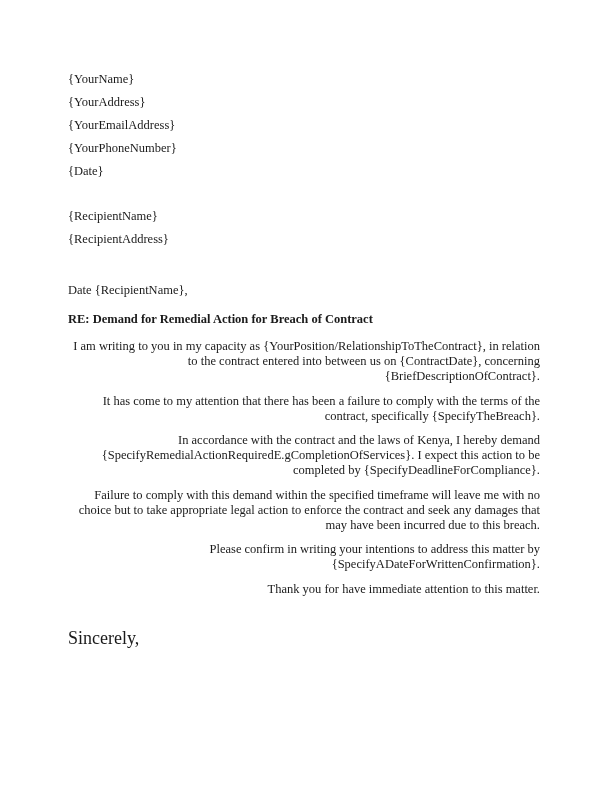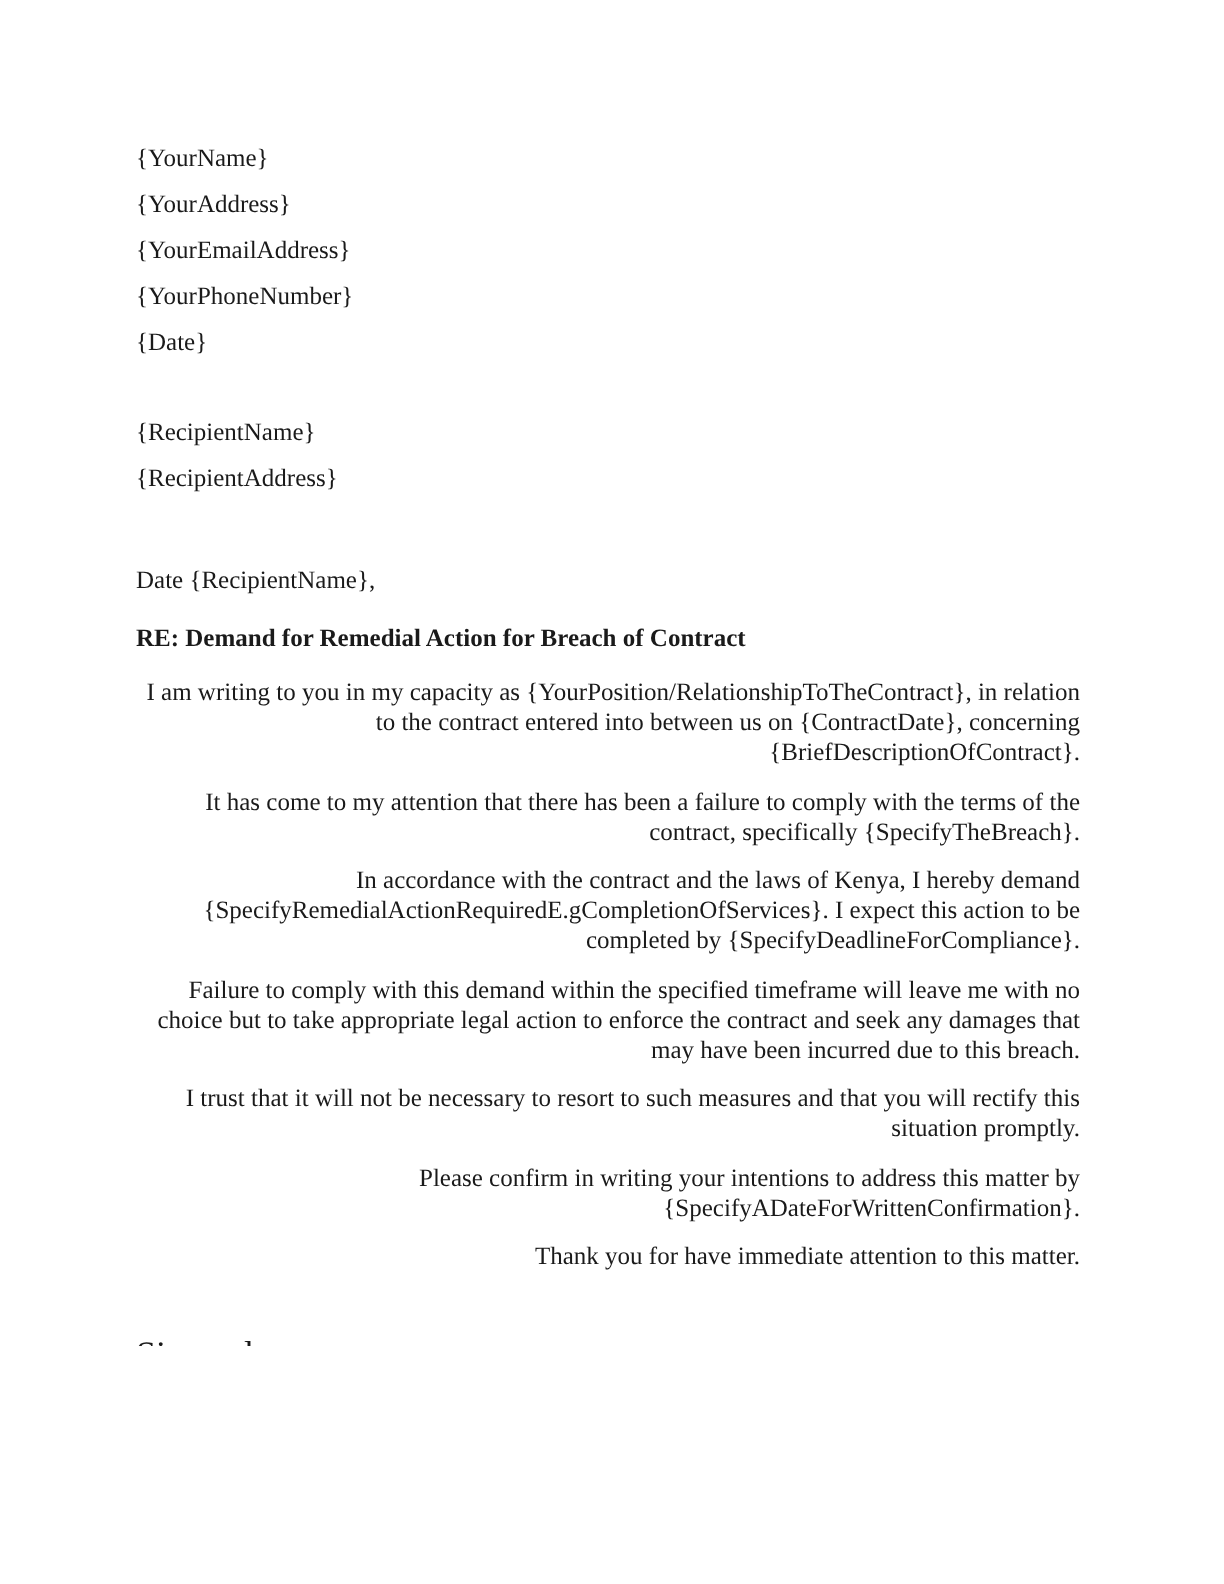--- a/index.html
+++ b/index.html
@@ -113,21 +113,20 @@
 
     <div class="salutation">Date {RecipientName},</div>
 
     <div class="subject">RE: Demand for Remedial Action for Breach of Contract</div>
 
     <div class="body-block">
       <p>I am writing to you in my capacity as {YourPosition/RelationshipToTheContract}, in relation to the contract entered into between us on {ContractDate}, concerning {BriefDescriptionOfContract}.</p>
       <p>It has come to my attention that there has been a failure to comply with the terms of the contract, specifically {SpecifyTheBreach}.</p>
       <p>In accordance with the contract and the laws of Kenya, I hereby demand {SpecifyRemedialActionRequiredE.gCompletionOfServices}. I expect this action to be completed by {SpecifyDeadlineForCompliance}.</p>
       <p>Failure to comply with this demand within the specified timeframe will leave me with no choice but to take appropriate legal action to enforce the contract and seek any damages that may have been incurred due to this breach.</p>
-      <p>I trust that it will not be necessary to resort to such measures and that you will rectify this situation promptly.</p>
       <p>Please confirm in writing your intentions to address this matter by {SpecifyADateForWrittenConfirmation}.</p>
       <p>Thank you for have immediate attention to this matter.</p>
     </div>
 
     <div class="closing">Sincerely,</div>
 
     <div class="signature-name">{YourName}</div>
 
   </div>
 </div>

